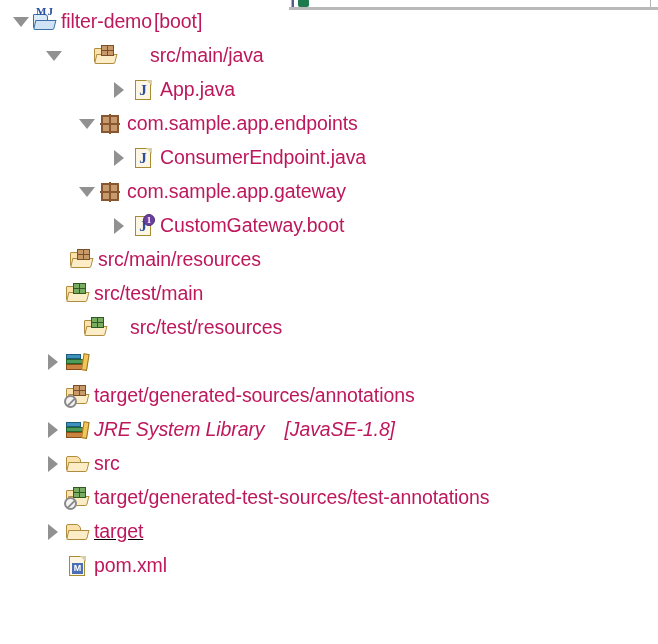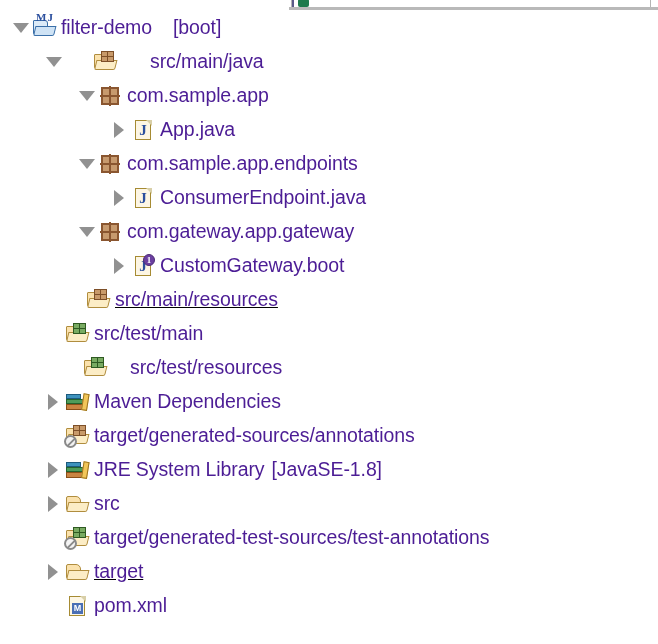--- a/index.html
+++ b/index.html
@@ -57,21 +57,21 @@
     top: 7px;
     width: 369px;
     height: 3px;
     background: #b9b9b9;
   }
 
   
   #tree {
     position: absolute;
     left: 0;
-    top: 10px;
+    top: 4px;
     width: 658px;
   }
   .row {
     position: relative;
     height: 34px;
     display: flex;
     align-items: center;
     white-space: nowrap;
   }
   .twisty {
@@ -102,21 +102,21 @@
   }
   .icon {
     flex: 0 0 24px;
     width: 24px;
     height: 24px;
     position: relative;
     margin-right: 5px;
   }
   .label {
     font-size: 19.5px;
-    color: #4c1d95;
+    color: #be185d;
     letter-spacing: -0.1px;
   }
 
   
 
   
   .fld {
     position: absolute;
     left: 1px; top: 5px;
     width: 21px; height: 16px;
@@ -322,95 +322,85 @@
     <div class="row" style="padding-left: 10px;">
       <span class="twisty open"></span>
       <span class="icon">
         <span class="fld mj-folder">
           <span class="back"></span>
           <span class="front"></span>
         </span>
         <span class="mj-letters"><span class="m">M</span><span class="j">J</span></span>
       </span>
       <span class="label">filter-demo</span>
-      <span class="label decoration" style="margin-left: 21px;">[boot]</span>
+      <span class="label decoration" style="margin-left: 2px;">[boot]</span>
     </div>
     <div class="row" style="padding-left: 43px; gap: 28px;">
       <span class="twisty open"></span>
       <span class="icon">
         <span class="fld">
           <span class="back"></span>
           <span class="front"></span>
         </span>
         <span class="grid-badge" style="left:8px;top:2px">
           <i></i>
           <u></u>
         </span>
       </span>
       <span class="label">src/main/java</span>
     </div>
+    <div class="row" style="padding-left: 109px;">
+      <span class="twisty closed"></span>
+      <span class="icon">
+        <span class="javafile">
+          <span class="J">J</span>
+        </span>
+      </span>
+      <span class="label">App.java</span>
+    </div>
     <div class="row" style="padding-left: 76px;">
       <span class="twisty open"></span>
       <span class="icon">
         <span class="pkg">
           <i></i>
           <u></u>
         </span>
       </span>
-      <span class="label">com.sample.app</span>
+      <span class="label">com.sample.app.endpoints</span>
     </div>
     <div class="row" style="padding-left: 109px;">
       <span class="twisty closed"></span>
       <span class="icon">
         <span class="javafile">
           <span class="J">J</span>
         </span>
       </span>
-      <span class="label">App.java</span>
+      <span class="label">ConsumerEndpoint.java</span>
     </div>
     <div class="row" style="padding-left: 76px;">
       <span class="twisty open"></span>
       <span class="icon">
         <span class="pkg">
           <i></i>
           <u></u>
         </span>
       </span>
-      <span class="label">com.sample.app.endpoints</span>
+      <span class="label">com.sample.app.gateway</span>
     </div>
     <div class="row" style="padding-left: 109px;">
       <span class="twisty closed"></span>
       <span class="icon">
         <span class="javafile">
           <span class="J">J</span>
         </span>
-      </span>
-      <span class="label">ConsumerEndpoint.java</span>
-    </div>
-    <div class="row" style="padding-left: 76px;">
-      <span class="twisty open"></span>
-      <span class="icon">
-        <span class="pkg">
-          <i></i>
-          <u></u>
-        </span>
-      </span>
-      <span class="label">com.gateway.app.gateway</span>
-    </div>
-    <div class="row" style="padding-left: 109px;">
-      <span class="twisty closed"></span>
-      <span class="icon">
-        <span class="javafile">
-          <span class="J">J</span>
-        </span>
         <span class="badge-i">1</span>
       </span>
       <span class="label">CustomGateway.boot</span>
     </div>
-    <div class="row" style="padding-left: 64px; text-decoration: underline;">
+    <div class="row" style="padding-left: 47px;">
       <span class="twisty "></span>
       <span class="icon">
         <span class="fld">
           <span class="back"></span>
           <span class="front"></span>
         </span>
         <span class="grid-badge" style="left:8px;top:2px">
           <i></i>
           <u></u>
         </span>
@@ -448,49 +438,48 @@
     <div class="row" style="padding-left: 43px;">
       <span class="twisty closed"></span>
       <span class="icon">
         <span class="books">
           <span class="b1"></span>
           <span class="b2"></span>
           <span class="b3"></span>
           <span class="b4"></span>
         </span>
       </span>
-      <span class="label">Maven Dependencies</span>
     </div>
     <div class="row" style="padding-left: 43px;">
       <span class="twisty "></span>
       <span class="icon">
         <span class="fld">
           <span class="back"></span>
           <span class="front"></span>
         </span>
         <span class="grid-badge" style="left:8px;top:2px">
           <i></i>
           <u></u>
         </span>
         <span class="forbid"></span>
       </span>
       <span class="label">target/generated-sources/annotations</span>
     </div>
-    <div class="row" style="padding-left: 43px;">
+    <div class="row" style="padding-left: 43px; font-style: italic;">
       <span class="twisty closed"></span>
       <span class="icon">
         <span class="books">
           <span class="b1"></span>
           <span class="b2"></span>
           <span class="b3"></span>
           <span class="b4"></span>
         </span>
       </span>
       <span class="label">JRE System Library</span>
-      <span class="label decoration" style="margin-left: 7px;">[JavaSE-1.8]</span>
+      <span class="label decoration" style="margin-left: 20px;">[JavaSE-1.8]</span>
     </div>
     <div class="row" style="padding-left: 43px;">
       <span class="twisty closed"></span>
       <span class="icon">
         <span class="fld fldc">
           <span class="back"></span>
           <span class="front"></span>
         </span>
       </span>
       <span class="label">src</span>

